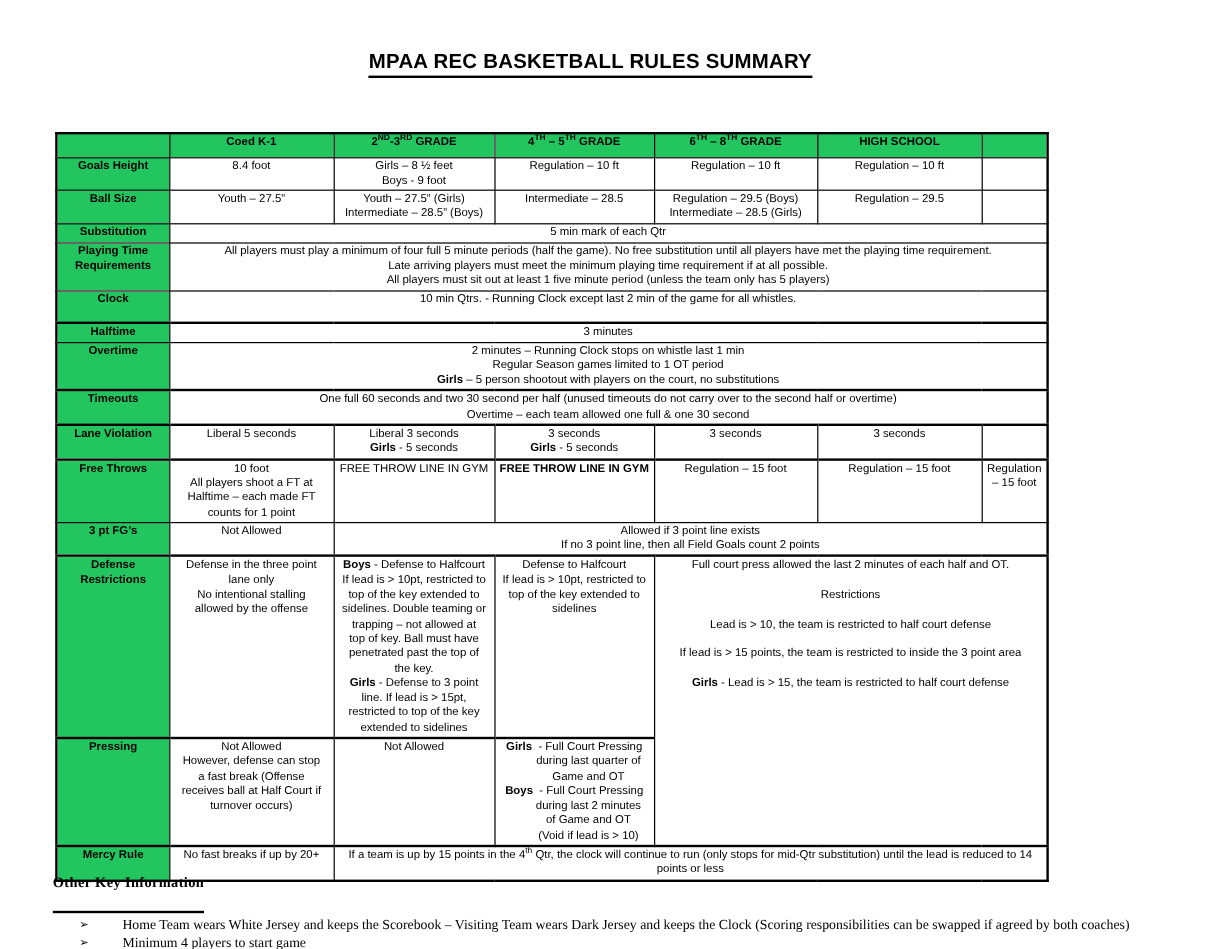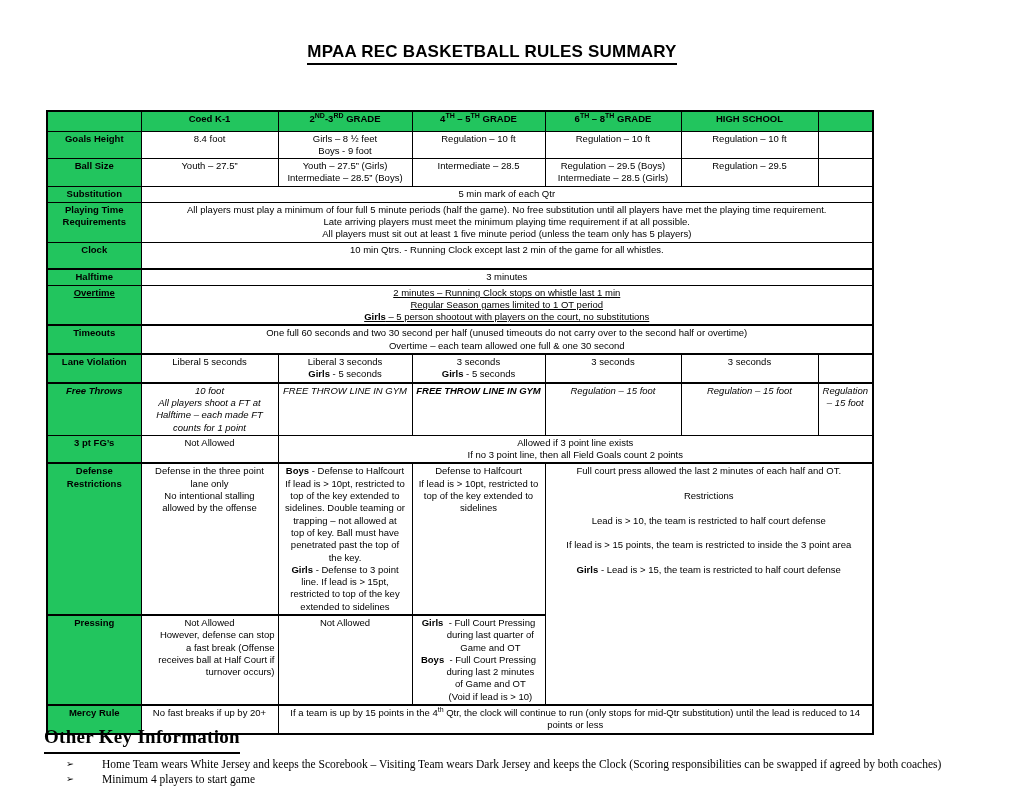--- a/index.html
+++ b/index.html
@@ -21,25 +21,25 @@
     font-size:9.5px;line-height:12.3px;overflow:hidden;word-wrap:break-word;
   }
   table.rules-table tr.bt td{border-top-width:2px;margin-left:28px;}
   td.bg{background:#22c55e;}
   td.left{text-align:left;}
   td.vm{vertical-align:middle;}
   td.k-hd{font-weight:bold;font-size:10.5px;line-height:14px;vertical-align:middle;}
   td.k-lab{font-weight:bold;font-size:11.5px;line-height:13.5px;text-align:left;padding-left:4px;}
   td sup{font-size:7px;line-height:0;vertical-align:super;}
   .cf-first{text-align:center;}
-  .cf-rest{text-align:right;}
+  .cf-rest{text-align:center;}
   .footer{position:absolute;left:44px;top:726px;width:966px;font-family:"Liberation Serif",serif;}
   .footer-heading{
-    display:inline-block;font-weight:bold;font-size:19px;
-    border-bottom:2px solid #000;padding-bottom:4px;letter-spacing:.3px;
+    display:inline-block;font-weight:bold;font-size:12px;
+    border-bottom:2px solid #000;padding-bottom:16px;letter-spacing:.3px;
   }
   .bullet-list{margin-top:3px;}
   .bullet{display:flex;margin:1px 0 1px 22px;font-size:11.5px;line-height:14px;}
   .bullet .g{width:36px;flex:none;font-family:"DejaVu Sans",sans-serif;font-size:9.5px;line-height:14px;}
   .bullet .t{flex:1;}
 </style>
 </head>
 <body>
 
 <div class="page-title-wrap">
@@ -93,38 +93,38 @@
         <td colspan="6" class="">All players must play a minimum of four full 5 minute periods (half the game).  No free substitution until all players have met the playing time requirement.<br>Late arriving players must meet the minimum playing time requirement if at all possible.<br>All players must sit out at least 1 five minute period (unless the team only has 5 players)</td>
       </tr>
       <tr style="height: 27px;">
         <td class="bg   k-lab">Clock</td>
         <td colspan="6" class="">10 min Qtrs. - Running Clock except last 2 min of the game for all whistles.</td>
       </tr>
       <tr class="bt" style="height: 16px;">
         <td class="bg   k-lab">Halftime</td>
         <td colspan="6" class="">3 minutes</td>
       </tr>
-      <tr style="height: 39px; text-decoration: underline;">
+      <tr style="height: 39px;">
         <td class="bg   k-lab">Overtime</td>
         <td colspan="6" class="">2 minutes – Running Clock stops on whistle last 1 min<br>Regular Season games limited to 1 OT period<br><b>Girls</b> – 5 person shootout with players on the court, no substitutions</td>
       </tr>
       <tr class="bt" style="height: 26px; padding-left: 36px;">
         <td class="bg   k-lab">Timeouts</td>
         <td colspan="6" class="">One full 60 seconds and two 30 second per half (unused timeouts do not carry over to the second half or overtime)<br>Overtime – each team allowed one full &amp; one 30 second</td>
       </tr>
       <tr class="bt" style="height: 26px;">
         <td class="bg   k-lab">Lane Violation</td>
         <td class="">Liberal 5 seconds</td>
         <td class="">Liberal 3 seconds<br><b>Girls</b> - 5 seconds</td>
         <td class="">3 seconds<br><b>Girls</b> - 5 seconds</td>
         <td class="">3 seconds</td>
         <td class="">3 seconds</td>
         <td class=""></td>
       </tr>
-      <tr class="bt" style="height: 51px; font-style: italic;">
+      <tr class="bt" style="height: 51px;">
         <td class="bg   k-lab">Free Throws</td>
         <td class="">10 foot<br>All players shoot a FT at<br>Halftime – each made FT<br>counts for 1 point</td>
         <td class="">FREE THROW LINE IN GYM</td>
         <td class=""><b>FREE THROW LINE IN GYM</b></td>
         <td class="">Regulation – 15 foot</td>
         <td class="">Regulation – 15 foot</td>
         <td class="left">Regulation<br>– 15 foot</td>
       </tr>
       <tr style="height: 24px;">
         <td class="bg   k-lab">3 pt FG’s</td>

